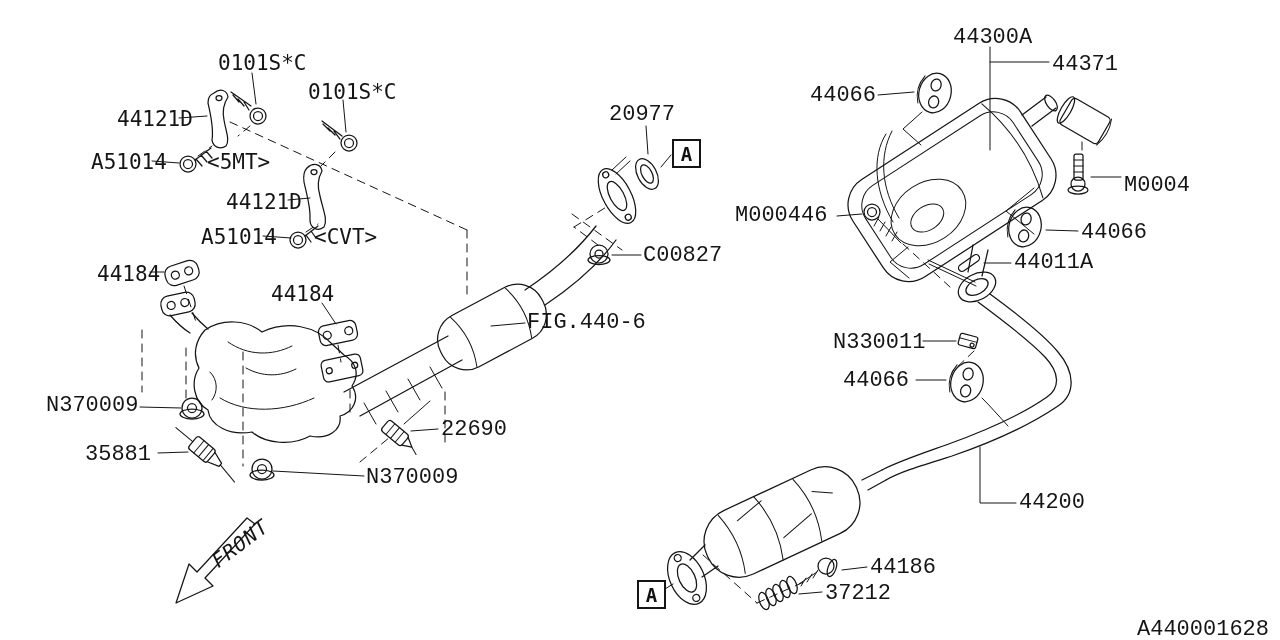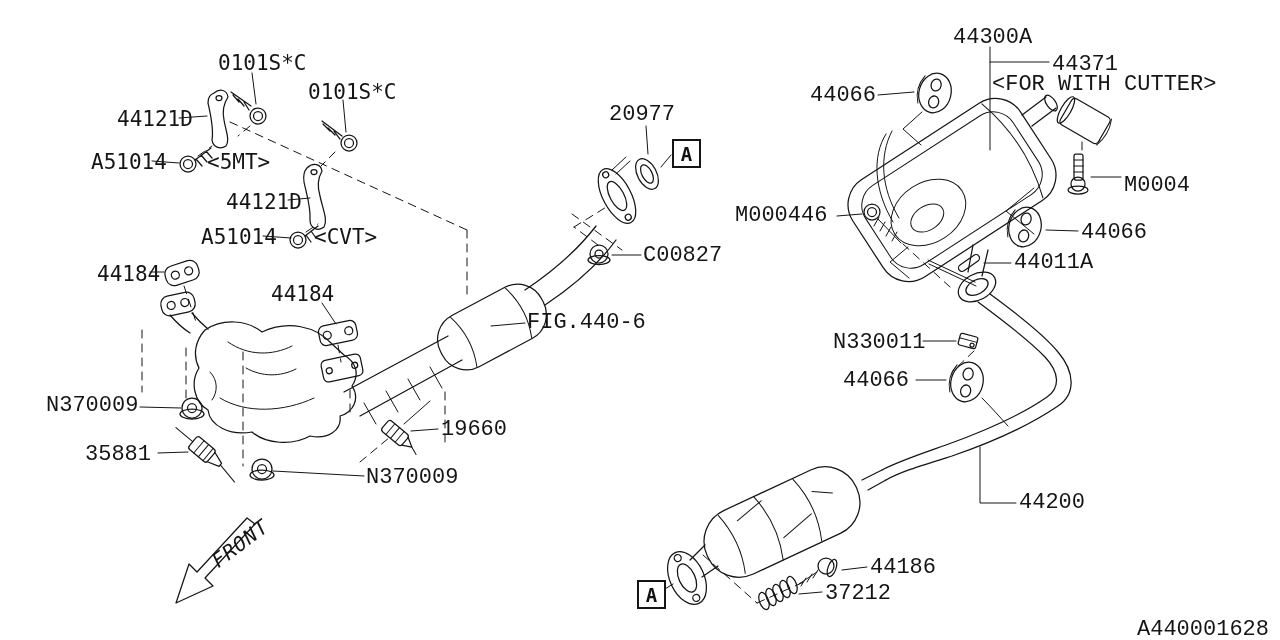--- a/index.html
+++ b/index.html
@@ -317,25 +317,24 @@
 <div class="lbl s" style="left:201px;top:227px">A51014</div>
 <div class="lbl s" style="left:314px;top:227px">&lt;CVT&gt;</div>
 <div class="lbl s" style="left:97px;top:264px">44184</div>
 <div class="lbl s" style="left:271px;top:284px">44184</div>
 
 <div class="lbl l" style="left:609px;top:104px">20977</div>
 <div class="lbl l" style="left:643px;top:245px">C00827</div>
 <div class="lbl l" style="left:527px;top:312px">FIG.440-6</div>
 <div class="lbl l" style="left:46px;top:395px">N370009</div>
 <div class="lbl l" style="left:85px;top:444px">35881</div>
-<div class="lbl l" style="left:441px;top:419px">19660</div>
+<div class="lbl l" style="left:441px;top:419px">22690</div>
 <div class="lbl l" style="left:366px;top:467px">N370009</div>
 <div class="lbl l" style="left:953px;top:27px">44300A</div>
 <div class="lbl l" style="left:1052px;top:54px">44371</div>
-<div class="lbl l" style="left:992px;top:74px">&lt;FOR WITH CUTTER&gt;</div>
 <div class="lbl l" style="left:810px;top:85px">44066</div>
 <div class="lbl l" style="left:1124px;top:175px">M0004</div>
 <div class="lbl l" style="left:735px;top:205px">M000446</div>
 <div class="lbl l" style="left:1081px;top:222px">44066</div>
 <div class="lbl l" style="left:1014px;top:252px">44011A</div>
 <div class="lbl l" style="left:833px;top:332px">N330011</div>
 <div class="lbl l" style="left:843px;top:370px">44066</div>
 <div class="lbl l" style="left:1019px;top:492px">44200</div>
 <div class="lbl l" style="left:870px;top:557px">44186</div>
 <div class="lbl l" style="left:825px;top:583px">37212</div>

